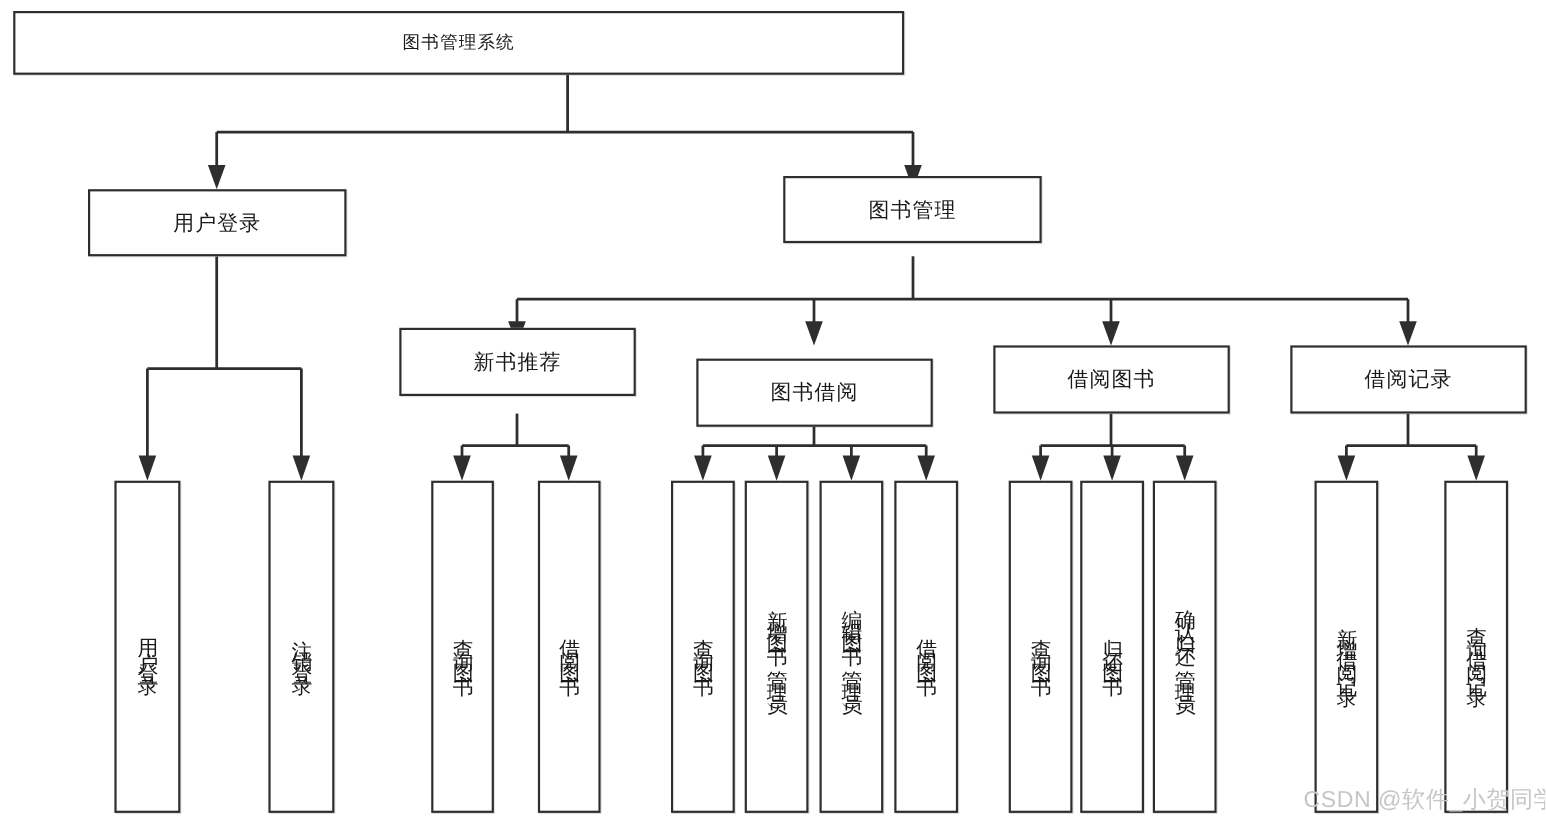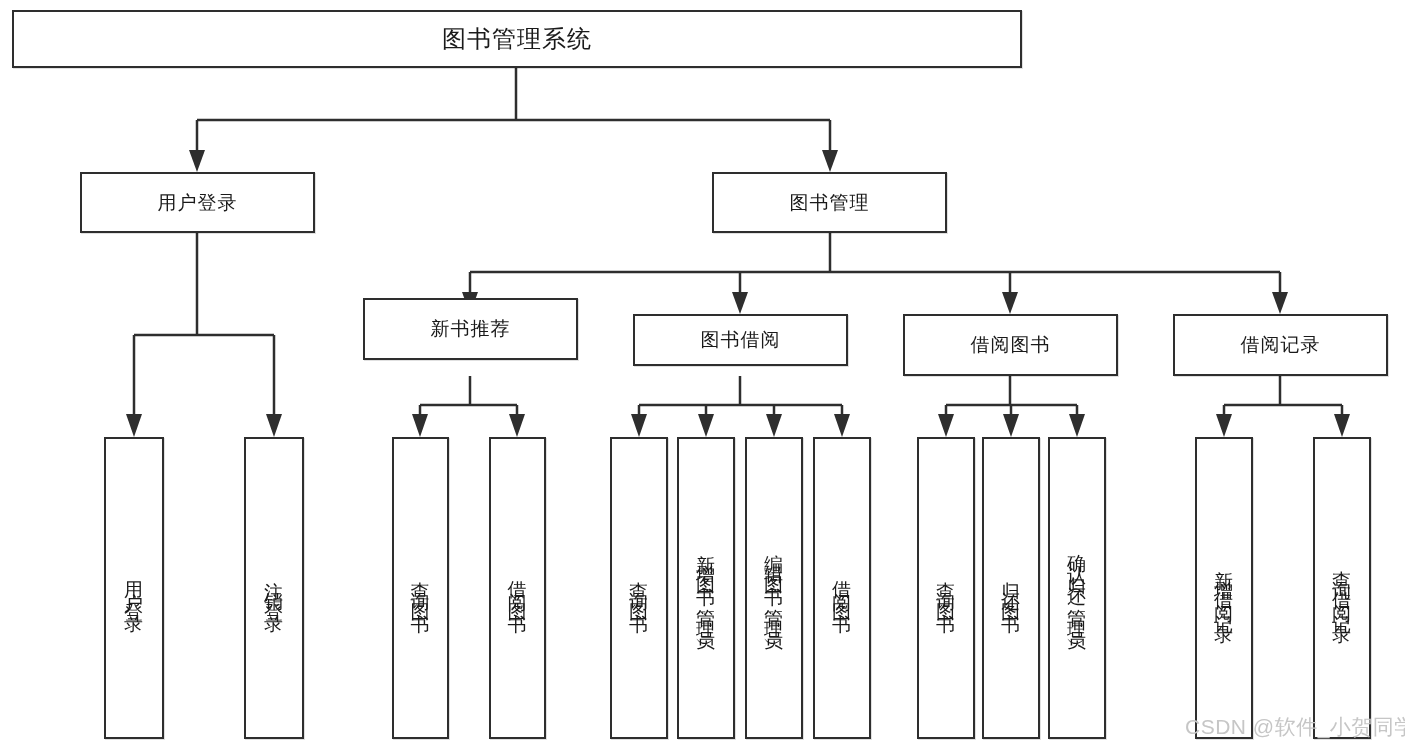--- a/index.html
+++ b/index.html
@@ -33,23 +33,23 @@
     z-index: 2;
     box-shadow: 1px 1px 0 rgba(0,0,0,0.12);
   }
   .hbox {
     font-size: 19px;
     letter-spacing: 1px;
   }
   .root-box {
     left: 12px;
     top: 10px;
-    width: 1010px;
+    width: 810px;
     height: 58px;
-    font-size: 24px;
+    font-size: 16px;
   }
   .leaf {
     top: 437px;
     height: 302px;
     writing-mode: vertical-rl;
     text-orientation: mixed;
     font-size: 19px;
     letter-spacing: 11px;
     line-height: 1;
   }
@@ -138,24 +138,24 @@
       <polygon points="1069,414 1085,414 1077,437"></polygon>
 
       <polygon points="1216,414 1232,414 1224,437"></polygon>
       <polygon points="1334,414 1350,414 1342,437"></polygon>
     </g>
   </svg>
 
   <div class="box hbox root-box">图书管理系统</div>
 
   <div class="box hbox" style="left:80px; top:172px; width:235px; height:61px;">用户登录</div>
-  <div class="box hbox" style="left:712px; top:172px; width:235px; height:61px;">图书管理</div>
+  <div class="box hbox" style="left:712px; top:160px; width:235px; height:61px;">图书管理</div>
 
   <div class="box hbox" style="left:363px; top:298px; width:215px; height:62px;">新书推荐</div>
-  <div class="box hbox" style="left:633px; top:314px; width:215px; height:52px;">图书借阅</div>
+  <div class="box hbox" style="left:633px; top:326px; width:215px; height:62px;">图书借阅</div>
   <div class="box hbox" style="left:903px; top:314px; width:215px; height:62px;">借阅图书</div>
   <div class="box hbox" style="left:1173px; top:314px; width:215px; height:62px;">借阅记录</div>
 
   <div class="box leaf" style="left:104px; width:60px;">用户登录</div>
   <div class="box leaf" style="left:244px; width:60px;">注销登录</div>
 
   <div class="box leaf" style="left:392px; width:57px;">查询图书</div>
   <div class="box leaf" style="left:489px; width:57px;">借阅图书</div>
 
   <div class="box leaf" style="left:610px; width:58px;">查询图书</div>

